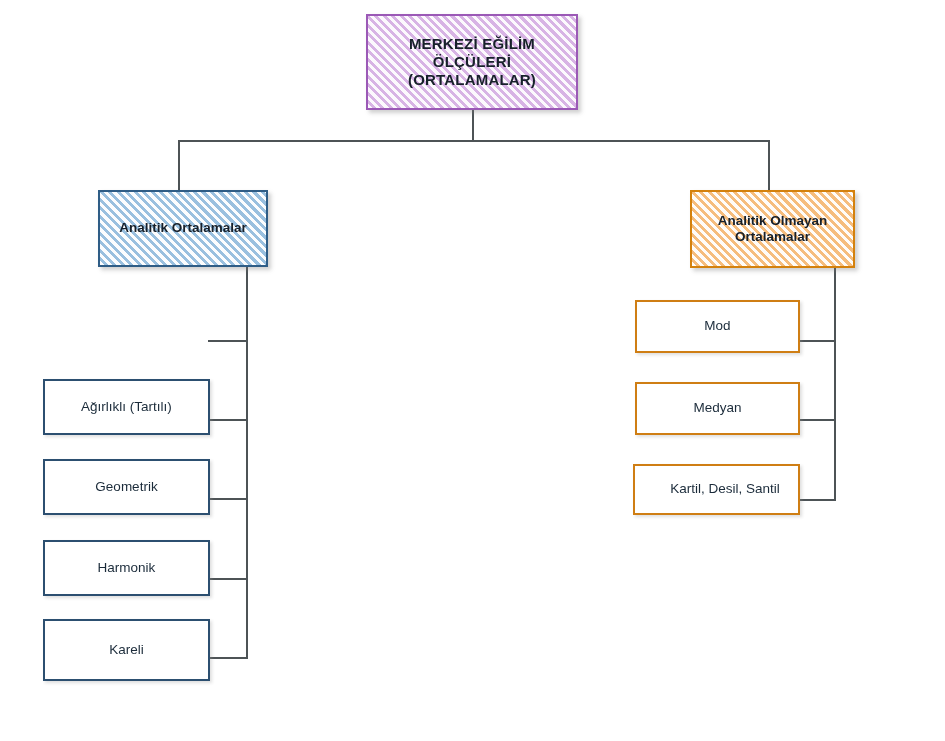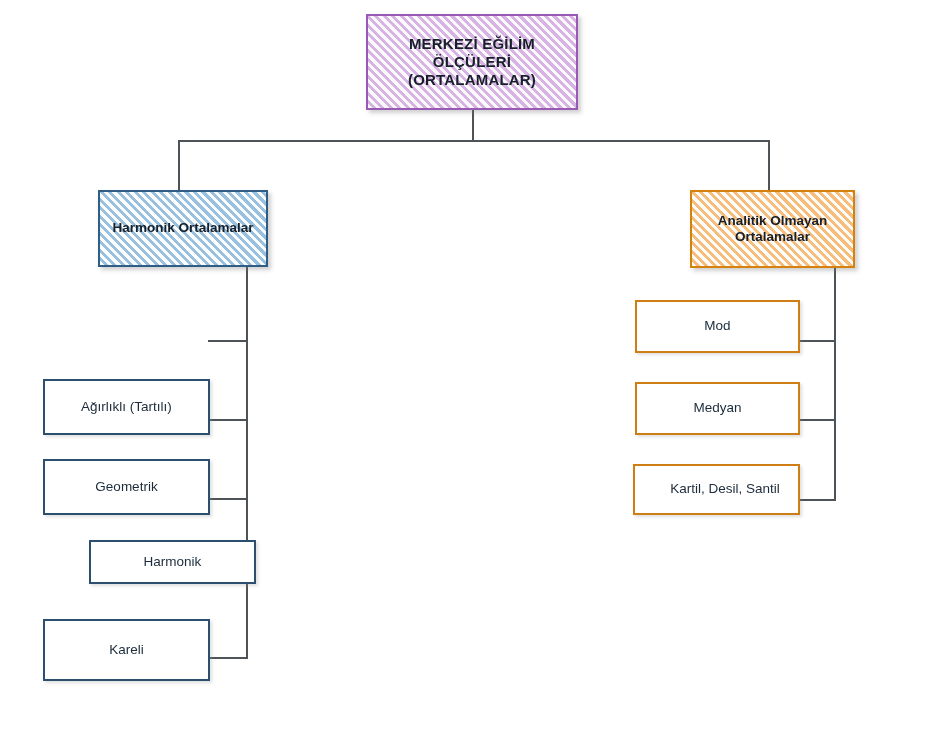--- a/index.html
+++ b/index.html
@@ -118,21 +118,21 @@
   <div class="node node-root" style="left:366px; top:14px; width:212px; height:96px;">
     <div>
       <span>MERKEZİ EĞİLİM</span>
       <span>ÖLÇÜLERİ</span>
       <span>(ORTALAMALAR)</span>
     </div>
   </div>
 
   <div class="node node-branch-blue" style="left:98px; top:190px; width:170px; height:77px;">
     <div>
-      <span>Harmonik Ortalamalar</span>
+      <span>Analitik Ortalamalar</span>
     </div>
   </div>
 
   <div class="node node-branch-orange" style="left:690px; top:190px; width:165px; height:78px;">
     <div>
       <span>Analitik Olmayan</span>
       <span>Ortalamalar</span>
     </div>
   </div>
 
@@ -146,21 +146,21 @@
 
 
   <div class="node node-leaf-blue" style="left:43px; top:459px; width:167px; height:56px;">
     <span>Geometrik</span>
   </div>
 
   <div class="node node-leaf-blue" style="left:43px; top:379px; width:167px; height:56px;">
     <span>Ağırlıklı (Tartılı)</span>
   </div>
 
-  <div class="node node-leaf-blue" style="left:43px; top:540px; width:167px; height:44px;margin-left:46px;">
+  <div class="node node-leaf-blue" style="left:43px; top:540px; width:167px; height:56px;">
     <span>Harmonik</span>
   </div>
 
   <div class="node node-leaf-blue" style="left:43px; top:619px; width:167px; height:62px;">
     <span>Kareli</span>
   </div>
 
   <div class="line line-v" style="left:834px; top:268px; height:233px;"></div>
 
   <div class="line line-h" style="left:798px; top:340px; width:38px;"></div>

